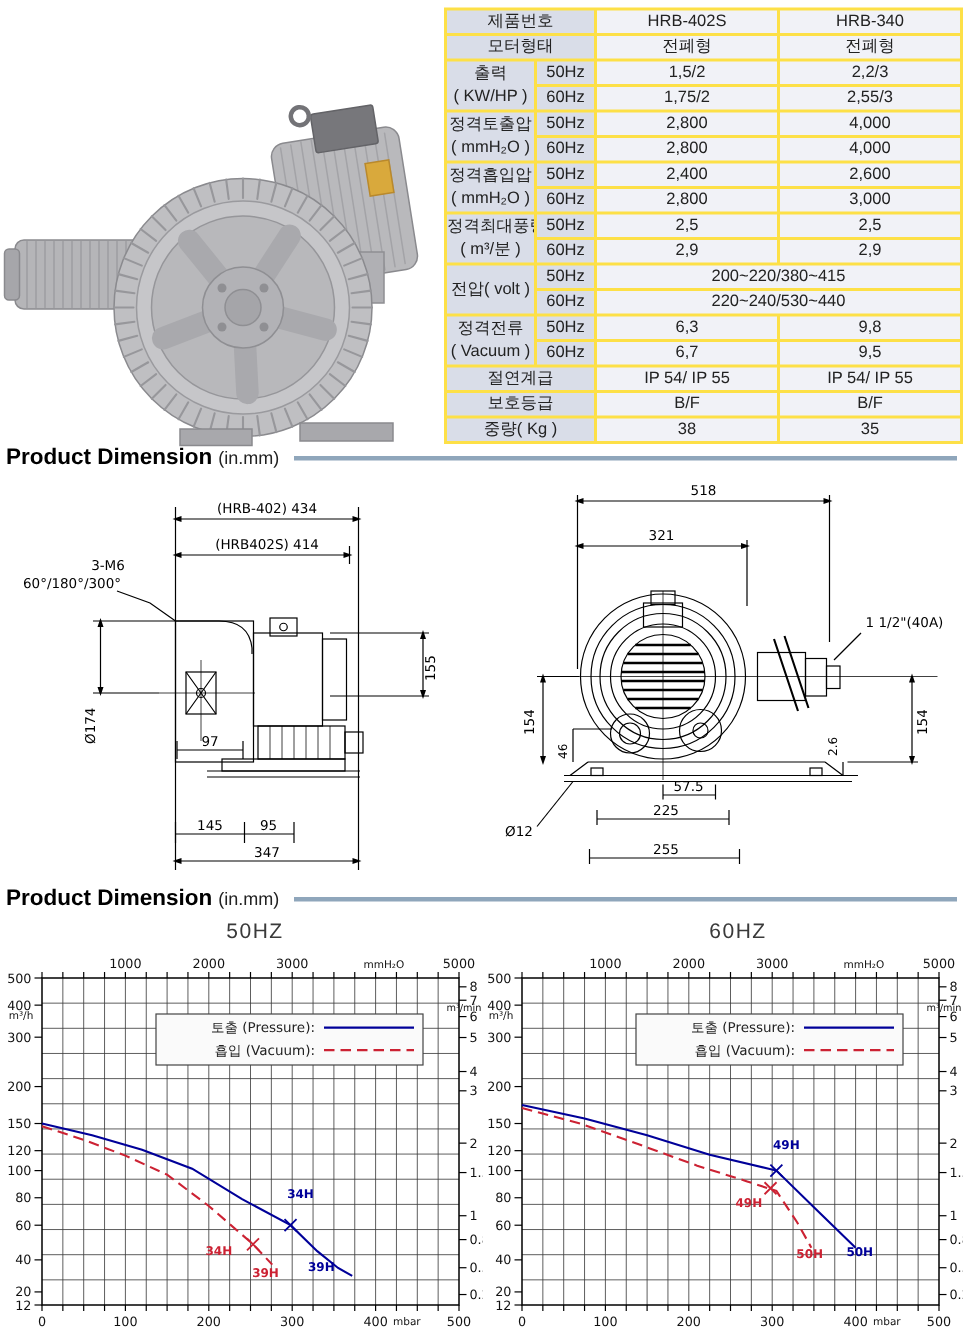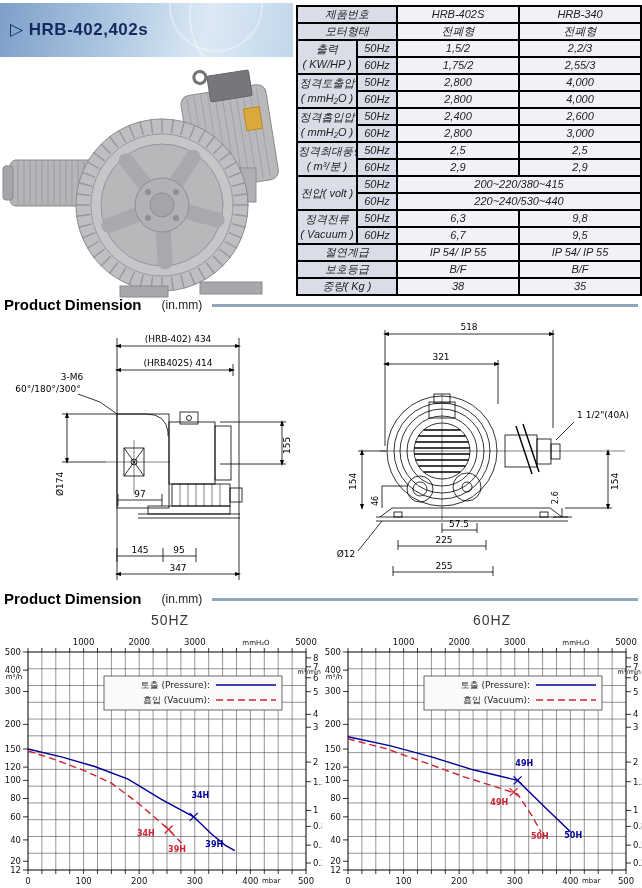--- a/index.html
+++ b/index.html
@@ -8,44 +8,39 @@
   
   .banner{position:absolute;left:0;top:3px;width:293px;height:54px;
           background:linear-gradient(100deg,#7d9fc9 0%,#a9c4e0 35%,#dce9f4 70%,#c2d7ea 100%);
           overflow:hidden;}
   .banner .deco1,.banner .deco2{position:absolute;border:2px solid rgba(255,255,255,.35);border-radius:50%;}
   .banner .deco1{width:90px;height:90px;right:30px;top:-45px;}
   .banner .deco2{width:140px;height:140px;right:-40px;top:-60px;}
   .banner .title{position:absolute;left:10px;top:16px;font-size:17px;font-weight:bold;color:#142a5e;letter-spacing:.5px;}
   
   #specwrap{position:absolute;left:296px;top:5px;width:346px;}
-  table.spec{border-collapse:separate;border-spacing:2px;width:346px;background:#000000;table-layout:fixed;font-style:italic;}
+  table.spec{border-collapse:separate;border-spacing:2px;width:346px;background:#fde047;table-layout:fixed;}
   table.spec td{height:15px;line-height:15px;padding:0;font-size:11px;text-align:center;
                 color:#222;overflow:hidden;white-space:nowrap;}
   td.lab{background:#d9dde8;}
   td.hz{background:#d9dde8;}
   td.val{background:#f1f2f7;}
   
   .secheading{position:absolute;left:4px;width:634px;display:flex;align-items:center;}
   .secheading .h1{font-size:15px;font-weight:bold;color:#000;}
-  .secheading .h2{font-size:12px;color:#222;margin-left:20px;}
+  .secheading .h2{font-size:12px;color:#222;margin-left:4px;}
   .secheading .rule{flex:1;height:3px;background:#8fa6bb;margin-left:10px;margin-top:2px;}
   .charttitle{position:absolute;width:80px;text-align:center;font-size:14px;color:#3a3a3a;letter-spacing:1px;}
   svg text{font-family:"DejaVu Sans","Liberation Sans",sans-serif;}
 </style>
 </head>
 <body>
 
 <div id="page">
 
-  <div class="banner">
-    <div class="deco2"></div>
-    <div class="deco1"></div>
-    <span class="title">▷ HRB-402,402s</span>
-  </div>
 
   <svg id="photo" style="position:absolute;left:2px;top:60px;" width="290" height="240" viewBox="0 0 290 240">
     <g stroke-linecap="round">
 
       <rect x="8" y="100" width="104" height="46" rx="6" fill="#b5b5b8" stroke="#8a8a8e"></rect>
       <g stroke="#9d9da1">
         <path d="M16,101 V145 M22,101 V145 M28,101 V145 M34,101 V145 M40,101 V145 M46,101 V145 M52,101 V145 M58,101 V145 M64,101 V145 M70,101 V145 M76,101 V145 M82,101 V145 M88,101 V145 M94,101 V145 M100,101 V145 M106,101 V145"></path>
       </g>
       <rect x="1" y="106" width="10" height="34" rx="3" fill="#a6a6aa" stroke="#8a8a8e"></rect>
 

